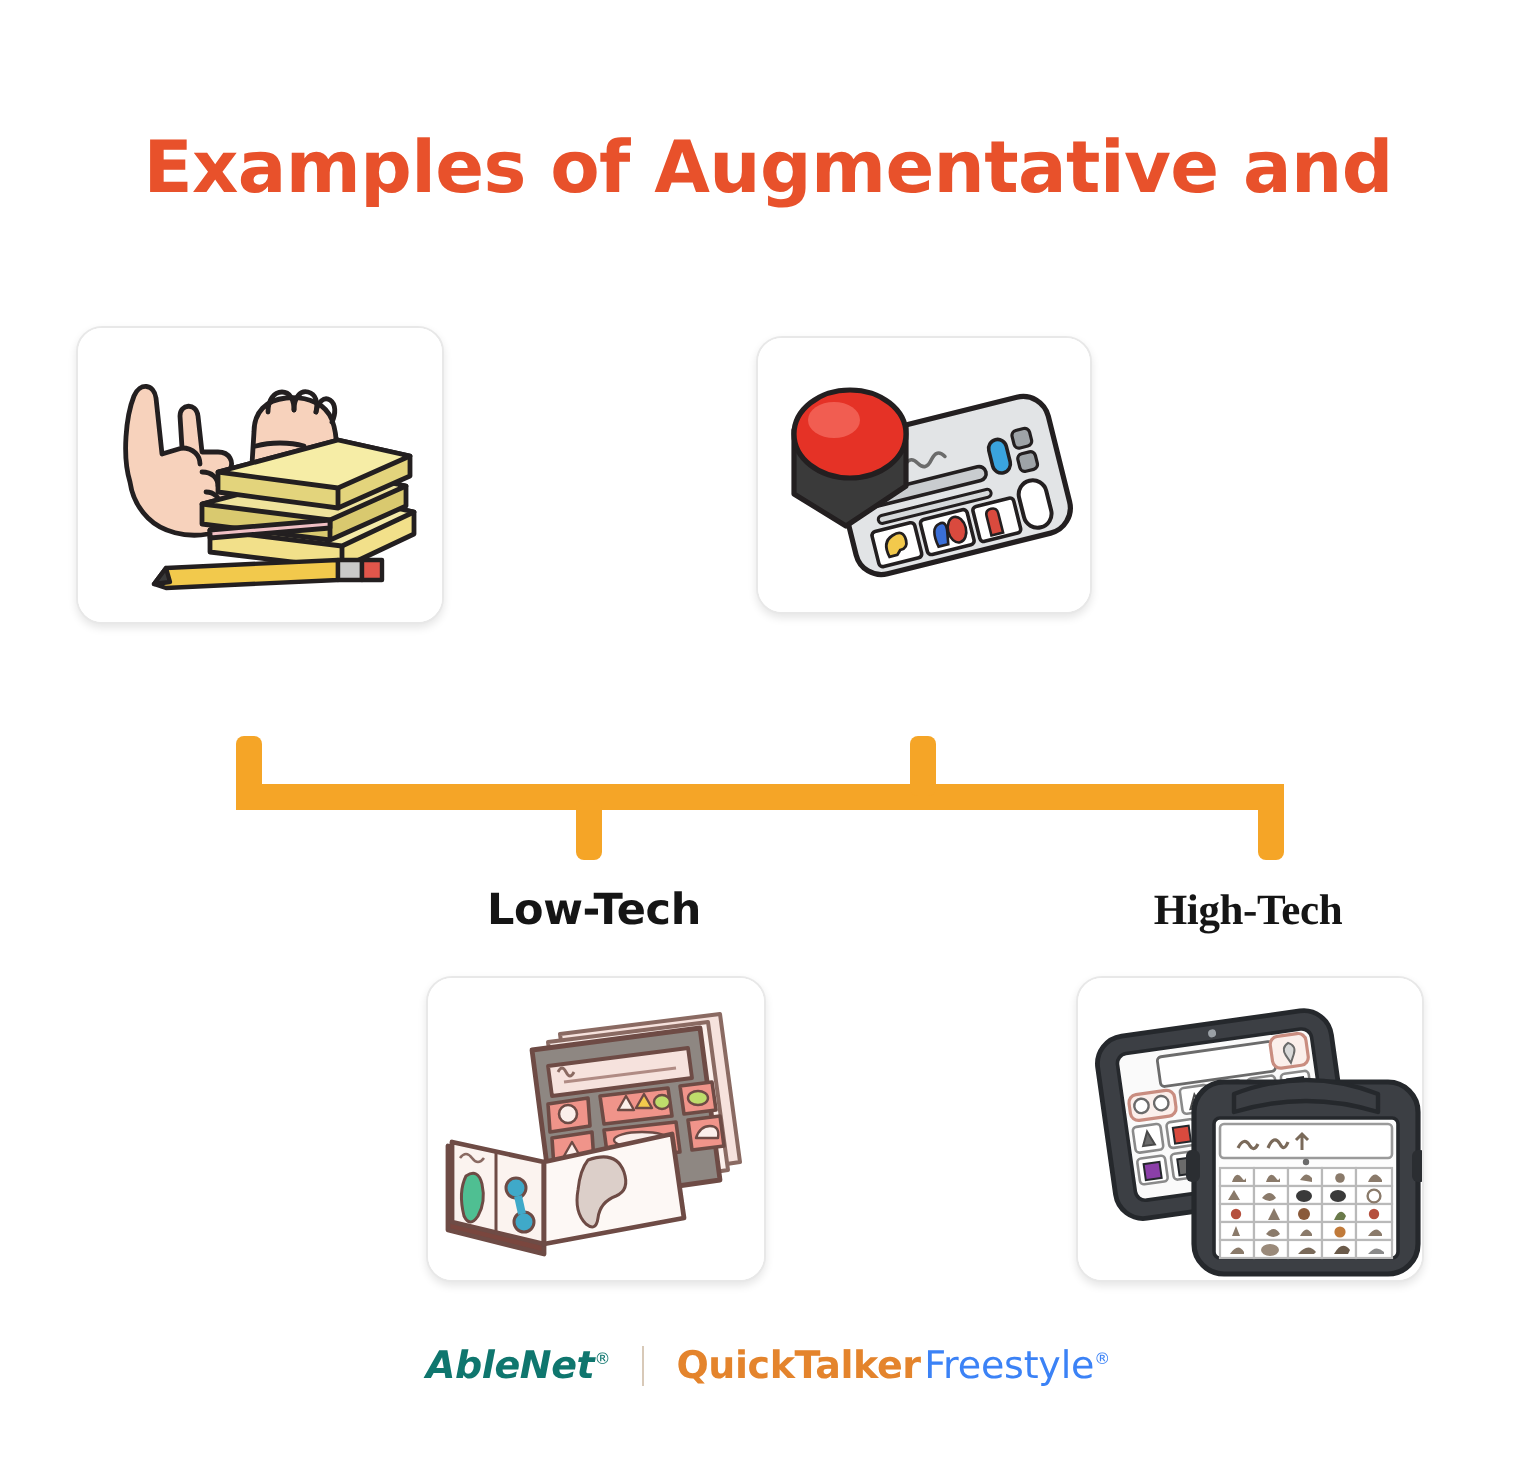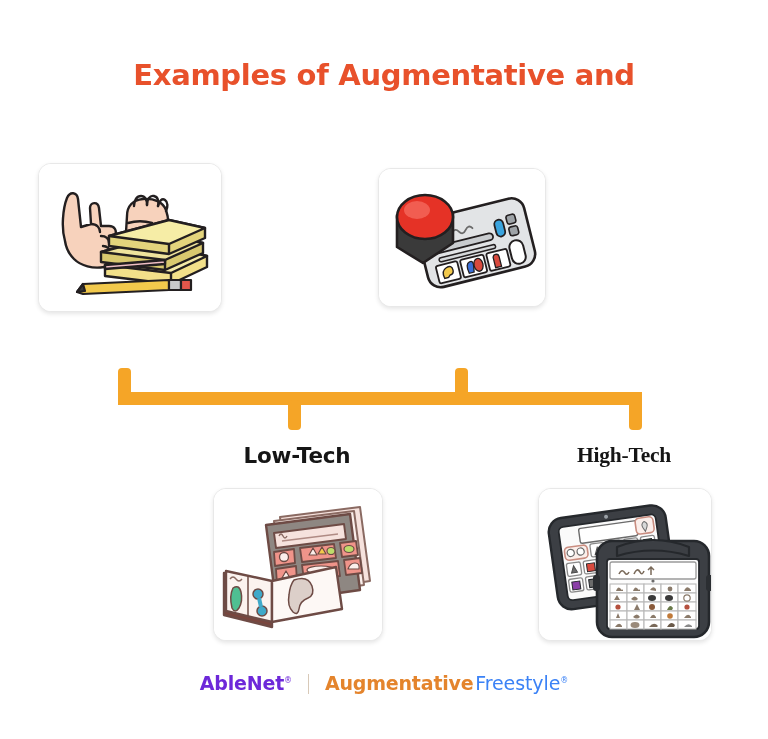--- a/index.html
+++ b/index.html
@@ -22,21 +22,21 @@
   
   #title {
     position: absolute;
     left: 0;
     top: 38px;
     width: 768px;
     text-align: center;
     color: #E8512B;
     font-family: "DejaVu Sans", sans-serif;
     font-weight: 700;
-    font-size: 29px;
+    font-size: 36px;
     line-height: 1.30;
     letter-spacing: -0.3px;
   }
   #title .tline { display: block; }
 
   
   .card {
     position: absolute;
     background: #ffffff;
     border: 1px solid #E8E8E8;
@@ -79,24 +79,25 @@
   #footer-logo {
     position: absolute;
     left: 0;
     top: 672px;
     width: 768px;
     text-align: center;
     white-space: nowrap;
     font-family: "DejaVu Sans", sans-serif;
   }
   #footer-logo .logo-ablenet {
-    color: #6d28d9;
+    color: #0f766e;
     font-weight: 700;
     font-size: 19px;
     letter-spacing: -0.2px;
+    font-style: italic;
   }
   #footer-logo .logo-divider {
     display: inline-block;
     width: 1px;
     height: 20px;
     background: #D8C9B8;
     margin: 0 11px;
     vertical-align: -4px;
   }
   #footer-logo .logo-quicktalker {
@@ -407,16 +408,16 @@
           <path d="M128 138 q4 -7 8 -2 l-1 2 z" fill="#6a5a4a"></path>
           <path d="M145 138 q4 -5 8 -1 l0 1 z" fill="#8a8a8a"></path>
         </g>
       </g>
     </svg>
   </div>
 
   <div id="footer-logo">
     <span class="logo-ablenet"><span>AbleNet</span><span class="reg">®</span></span>
     <span class="logo-divider"></span>
-    <span class="logo-quicktalker">Augmentative</span><span class="logo-freestyle"> <span>Freestyle</span><span class="reg">®</span></span>
+    <span class="logo-quicktalker">QuickTalker</span><span class="logo-freestyle"> <span>Freestyle</span><span class="reg">®</span></span>
   </div>
 
 </div>
 
 </body></html>

